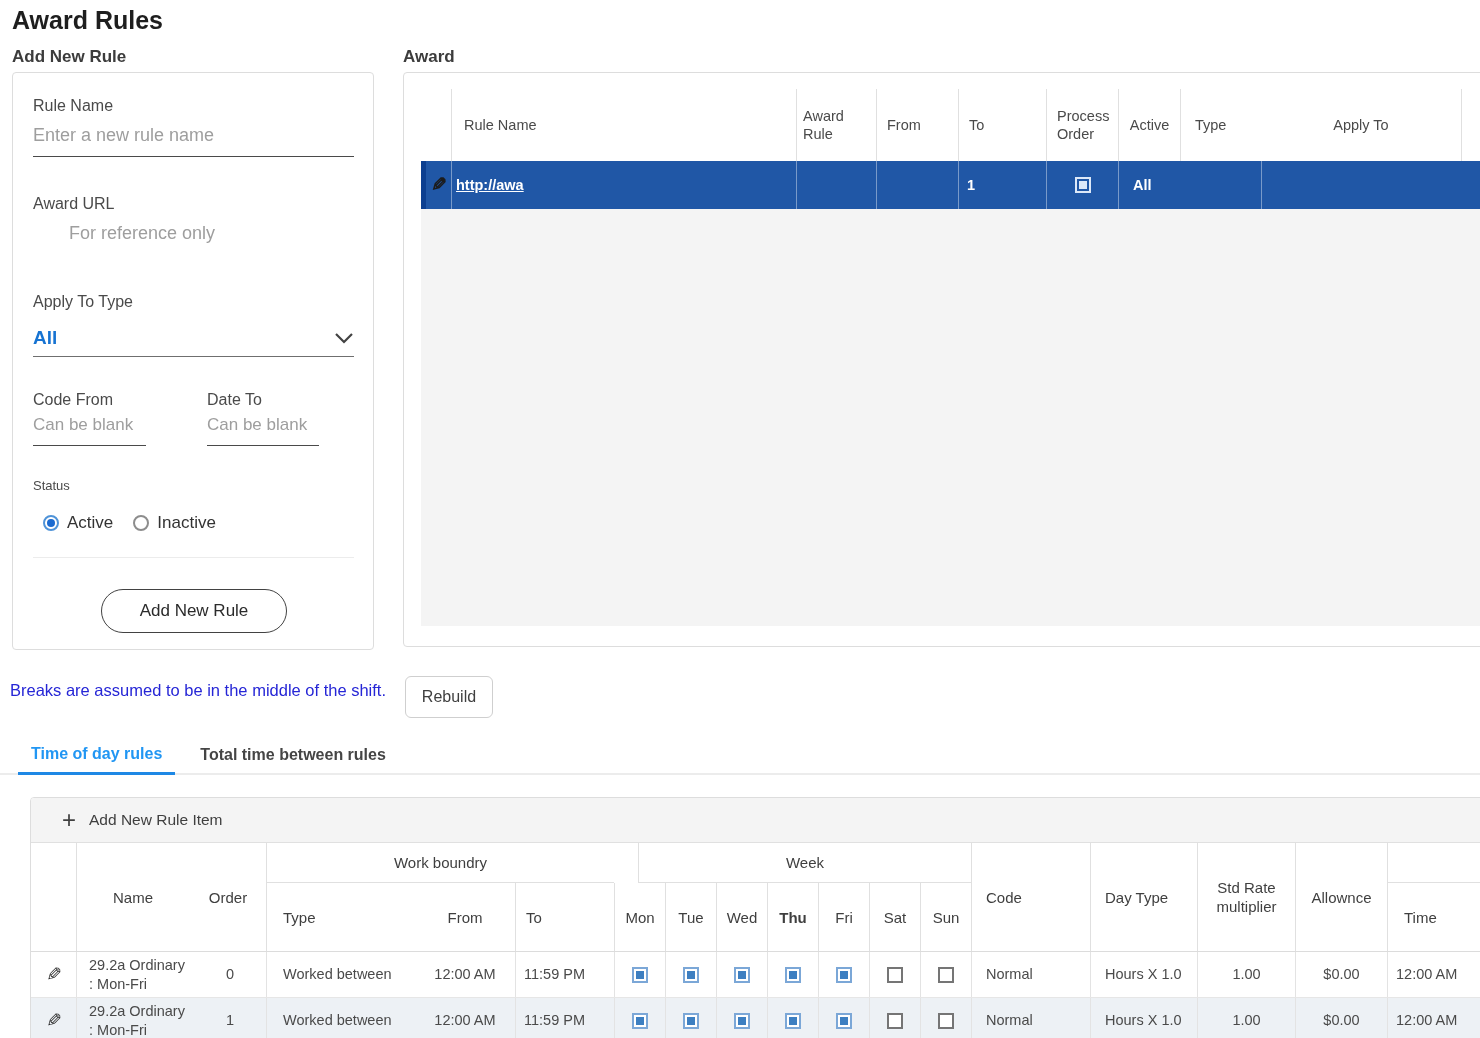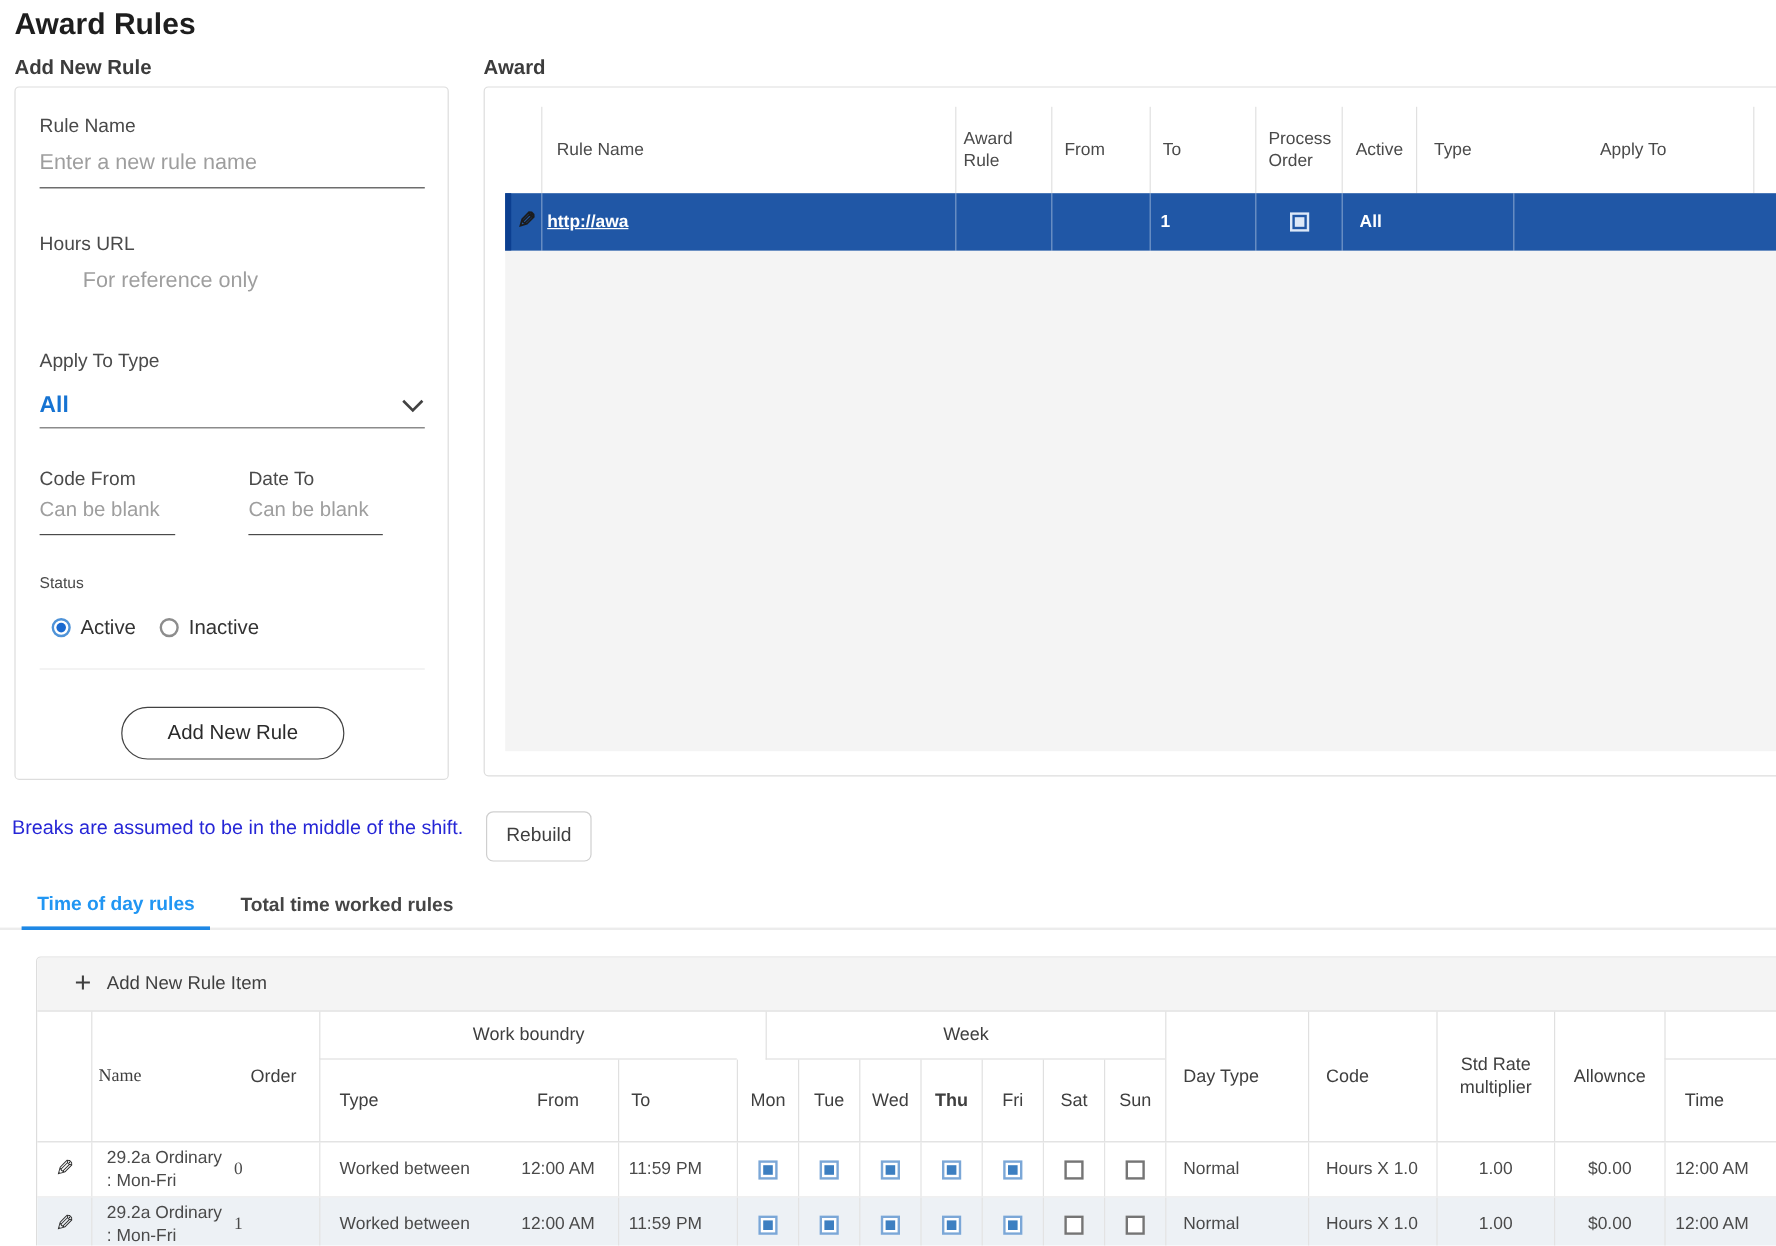--- a/index.html
+++ b/index.html
@@ -88,21 +88,21 @@
     grid-template-columns:45px 114px 76px 149px 100px 99px repeat(7,51px) 119px 107px 98px 92px 120px; }
   .ig-header { grid-template-rows:40px 68px; border-bottom:1px solid #dcdcdc; }
   .ig-header > div { display:flex; align-items:center; font-size:15px; color:#3f3f3f;
     line-height:19px; }
   .span2 { grid-row:1 / span 2; }
   .r1 { grid-row:1; } .r2 { grid-row:2; }
   .bl { border-left:1px solid #e0e0e0; }
   .bb { border-bottom:1px solid #e0e0e0; }
   .cen { justify-content:center; text-align:center; }
   .pl12 { padding-left:12px; } .pl14 { padding-left:14px; } .pl16 { padding-left:16px; }
-  .pl20 { padding-left:5px;font-family:Liberation Serif, serif; }
+  .pl20 { padding-left:36px; }
 
   .item-row { height:46px; border-bottom:1px solid #e6e6e6; }
   .item-row > div { display:flex; align-items:center; font-size:14.5px; color:#4a4a4a;
     line-height:19px; }
   .item-row > .bl { border-left:1px solid #e3e3e3; }
   .item-row.alt { background:#edf1f5; }
 
   .pencil { display:inline-block; transform:scaleX(-1); font-size:19px; color:#2b2b2b;
     cursor:pointer; }
   .rules-row .pencil { color:#1c1c1c; }
@@ -113,21 +113,21 @@
 <body>
 
 <div class="abs page-title">Award Rules</div>
 
 <div class="abs section-heading" style="left:12px;top:47px;">Add New Rule</div>
 
 <div class="abs form-card">
   <div class="fc field-label" style="left:20px;top:24px;">Rule Name</div>
   <input class="fc txt-input" style="left: 20px; top: 52px; width: 321px;" placeholder="Enter a new rule name">
 
-  <div class="fc field-label" style="left:20px;top:122px;">Hours URL</div>
+  <div class="fc field-label" style="left:20px;top:122px;">Award URL</div>
   <input class="fc txt-input noline" style="left: 20px; top: 150px; width: 321px;" placeholder="For reference only">
 
   <div class="fc field-label" style="left:20px;top:220px;">Apply To Type</div>
   <div class="fc select-line" style="left:20px;top:246px;width:321px;height:38px;display:flex;align-items:center;cursor:pointer;">
     <span class="select-value">All</span>
     <svg class="chev" width="20" height="12" viewBox="0 0 20 12">
         <polyline points="2,2 10,10 18,2" fill="none" stroke="#424242" stroke-width="2.2"></polyline>
       </svg>
   </div>
 
@@ -185,21 +185,21 @@
   </div>
 
   <div class="rules-empty"></div>
 </div>
 
 <div class="abs breaks-note">Breaks are assumed to be in the middle of the shift.</div>
 <button class="abs rebuild-btn">Rebuild</button>
 
 <div class="abs tab-strip">
   <div class="tab active">Time of day rules</div>
-  <div class="tab">Total time worked rules</div>
+  <div class="tab">Total time between rules</div>
 </div>
 
 <div class="abs items-card">
 
   <div class="add-item-bar">
     <span class="plus-glyph">+</span>
     <span class="add-item-label">Add New Rule Item</span>
   </div>
 
   <div class="items-grid ig-header">
@@ -214,22 +214,22 @@
 
     <div class="r1 bl bb cen" style="grid-column:7 / span 7;margin-left:24px;">Week</div>
     <div class="r2 bl cen" style="grid-column:7;">Mon</div>
     <div class="r2 bl cen" style="grid-column:8;">Tue</div>
     <div class="r2 bl cen" style="grid-column:9;">Wed</div>
     <div class="r2 bl cen" style="grid-column:10;font-weight:bold;">Thu</div>
     <div class="r2 bl cen" style="grid-column:11;">Fri</div>
     <div class="r2 bl cen" style="grid-column:12;">Sat</div>
     <div class="r2 bl cen" style="grid-column:13;">Sun</div>
 
+    <div class="span2 bl pl14">Code</div>
     <div class="span2 bl pl14">Day Type</div>
-    <div class="span2 bl pl14">Code</div>
     <div class="span2 bl cen" style="padding:0 14px;">Std Rate multiplier</div>
     <div class="span2 bl cen">Allownce</div>
     <div class="r1 bl bb" style="grid-column:18;"></div>
     <div class="r2 bl pl16" style="grid-column:18;">Time</div>
   </div>
 
   <div class="items-grid item-row">
     <div class="edit-cell">
         <span class="pencil">✎</span>
       </div>

